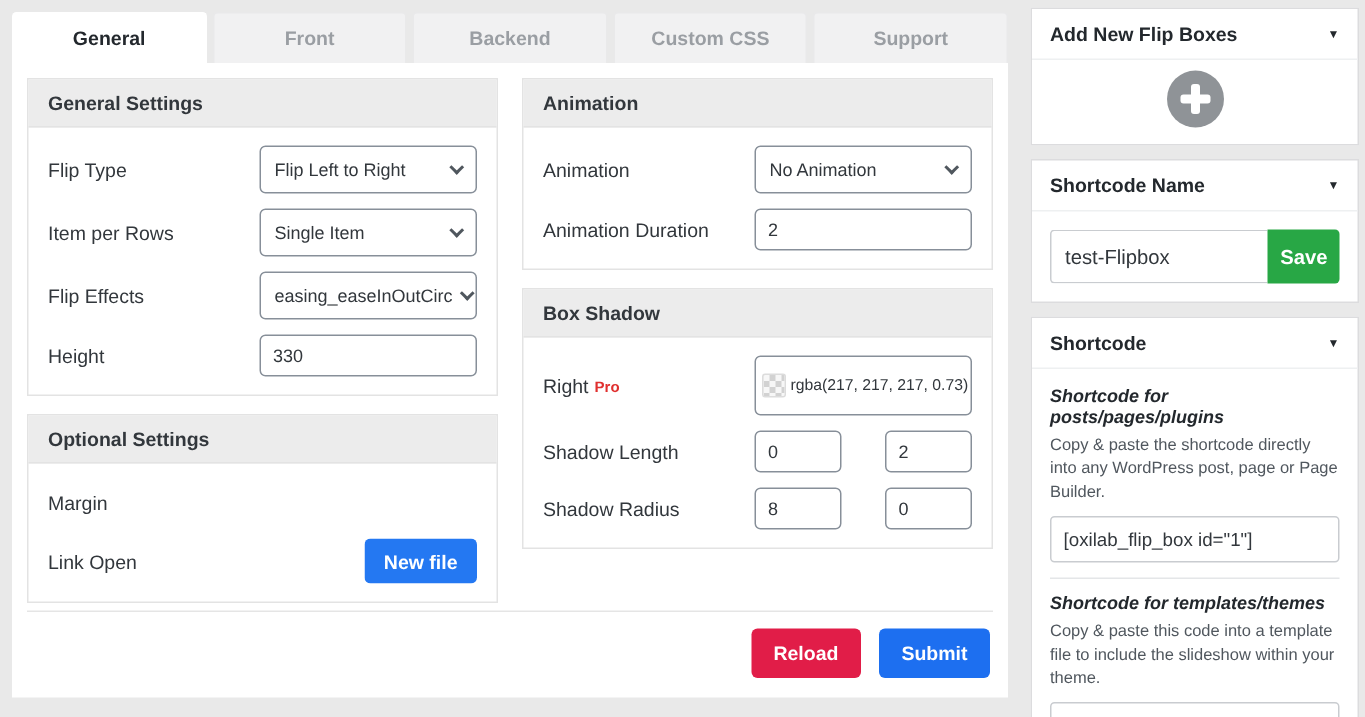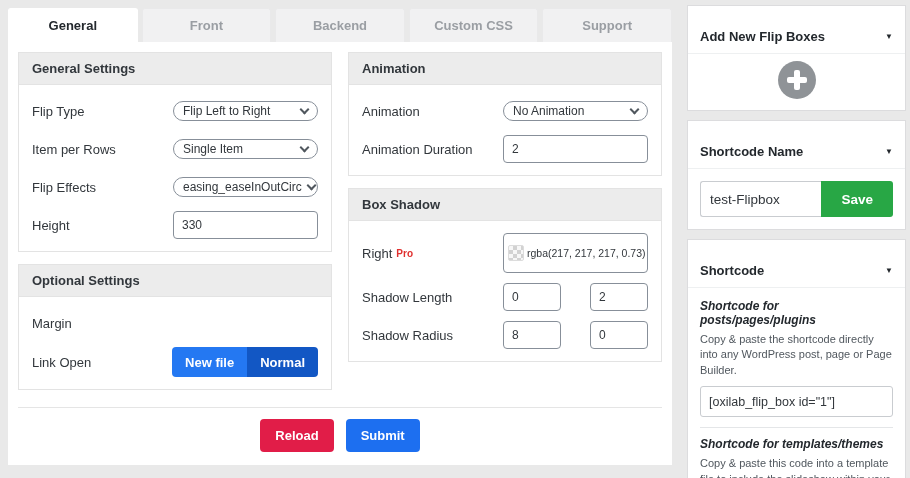--- a/index.html
+++ b/index.html
@@ -39,21 +39,21 @@
     font-size: 13px; font-weight: bold; color: #32373c;
     border-bottom: 1px solid #e3e3e3;
   }
   .panel-body { padding: 12px 13px; }
 
   .frow { display: flex; align-items: center; justify-content: space-between; margin-bottom: 10px; min-height: 28px; }
   .frow:last-child { margin-bottom: 0; }
   .flabel { font-size: 13px; color: #32373c; }
 
   .select {
-    width: 145px; height: 20px; border: 1px solid #878f99; border-radius: 14px;
+    width: 145px; height: 32px; border: 1px solid #878f99; border-radius: 4px;
     background: #fff; display: flex; align-items: center; justify-content: space-between;
     padding: 0 9px; font-size: 12px; color: #32373c; cursor: pointer; white-space: nowrap; overflow: hidden;
   }
   .chev {
     width: 7px; height: 7px; flex: none; margin-left: 6px; margin-top: -3px;
     border-right: 2px solid #50575e; border-bottom: 2px solid #50575e;
     transform: rotate(45deg);
   }
 
   input.txt {
@@ -78,56 +78,56 @@
   }
   .swatch {
     width: 16px; height: 16px; flex: none; border: 1px solid #dcdcdc; border-radius: 2px;
     background: conic-gradient(#d2d2d2 25%, #f7f7f7 0 50%, #d2d2d2 0 75%, #f7f7f7 0);
     background-size: 8px 8px;
   }
   .pro { color: #e0302f; font-size: 10px; font-weight: bold; margin-left: 4px; position: relative; top: -1px; }
 
   .footer {
     margin-top: auto; border-top: 1px solid #e5e5e5;
-    padding: 11px 2px 3px; display: flex; justify-content: center; gap: 12px;
+    padding: 11px 2px 3px; display: flex; justify-content: flex-end; gap: 12px;
   }
   .btn {
     border: none; border-radius: 4px; color: #fff; font-weight: bold;
     font-size: 13px; padding: 9px 15px; font-family: inherit; cursor: pointer;
   }
   .btn-reload { background: #e11d48; }
   .btn-submit { background: #1d6ff0; }
 
   
   .sidebar { position: absolute; left: 687px; top: 5px; width: 219px; }
   .spanel { background: #fff; border: 1px solid #dcdcde; margin-bottom: 9px; }
   .sheader {
     display: flex; align-items: center; justify-content: space-between;
     padding: 9px 12px; border-bottom: 1px solid #eef0f1;
-    font-size: 13px; font-weight: bold; color: #23282d; cursor: pointer; margin-top: 14px;
+    font-size: 13px; font-weight: bold; color: #23282d; cursor: pointer;
   }
   .caret { font-size: 8px; color: #23282d; }
 
   .add-body { height: 56px; display: flex; justify-content: center; padding-top: 7px; }
   .plus-circle { width: 38px; height: 38px; border-radius: 50%; background: #8f9397; position: relative; cursor: pointer; }
   .plus-circle::before, .plus-circle::after {
     content: ""; position: absolute; left: 50%; top: 50%; background: #fff; border-radius: 2px;
   }
   .plus-circle::before { width: 20px; height: 6px; transform: translate(-50%,-50%); }
   .plus-circle::after  { width: 6px; height: 20px; transform: translate(-50%,-50%); }
 
   .sn-body { padding: 12px; }
   .igroup { display: flex; height: 36px; }
   .igroup input {
     flex: 1; min-width: 0; border: 1px solid #c9ccd0; border-right: none;
     border-radius: 3px 0 0 3px; padding: 0 9px; font-size: 13.5px; color: #32373c; font-family: inherit;
   }
   .save-btn {
     background: #28a745; color: #fff; border: none; border-radius: 0 3px 3px 0;
-    font-weight: bold; font-size: 13.5px; padding: 0 20px; font-family: inherit; cursor: pointer;
+    font-weight: bold; font-size: 13.5px; padding: 0 8px; font-family: inherit; cursor: pointer;
   }
 
   .sc-body { padding: 9px 12px 2px; }
   .sc-heading { font-size: 12px; font-weight: bold; font-style: italic; color: #23282d; margin: 2px 0 5px; }
   .sc-desc { font-size: 11px; color: #50575e; line-height: 1.4; margin: 0 0 8px; }
   .sc-code {
     width: 100%; height: 31px; border: 1px solid #c9ccd0; border-radius: 3px;
     padding: 0 8px; font-size: 12.5px; color: #32373c; font-family: inherit; background: #fff;
   }
   .sc-hr { border: none; border-top: 1px solid #e4e6e8; margin: 10px 0 9px; }
@@ -192,21 +192,20 @@
           <div class="panel-body">
 
             <div class="frow">
               <span class="flabel">Margin</span>
             </div>
 
             <div class="frow">
               <span class="flabel">Link Open</span>
               <div class="seg">
                 <button class="seg-btn seg-new">New file</button>
-                <button class="seg-btn seg-normal">Normal</button>
               </div>
             </div>
 
           </div>
         </section>
 
       </div>
 
       <div class="col">
 

